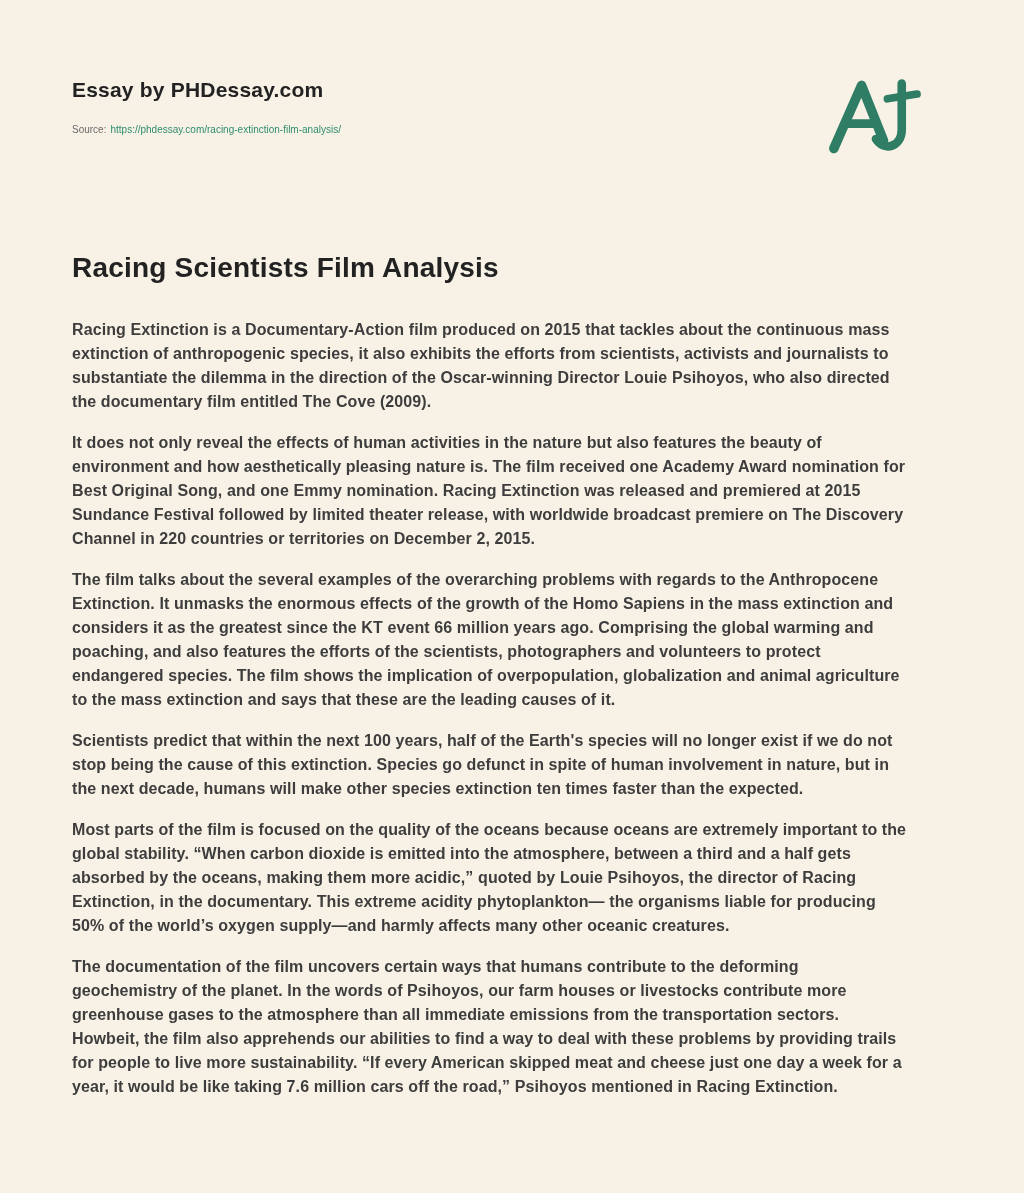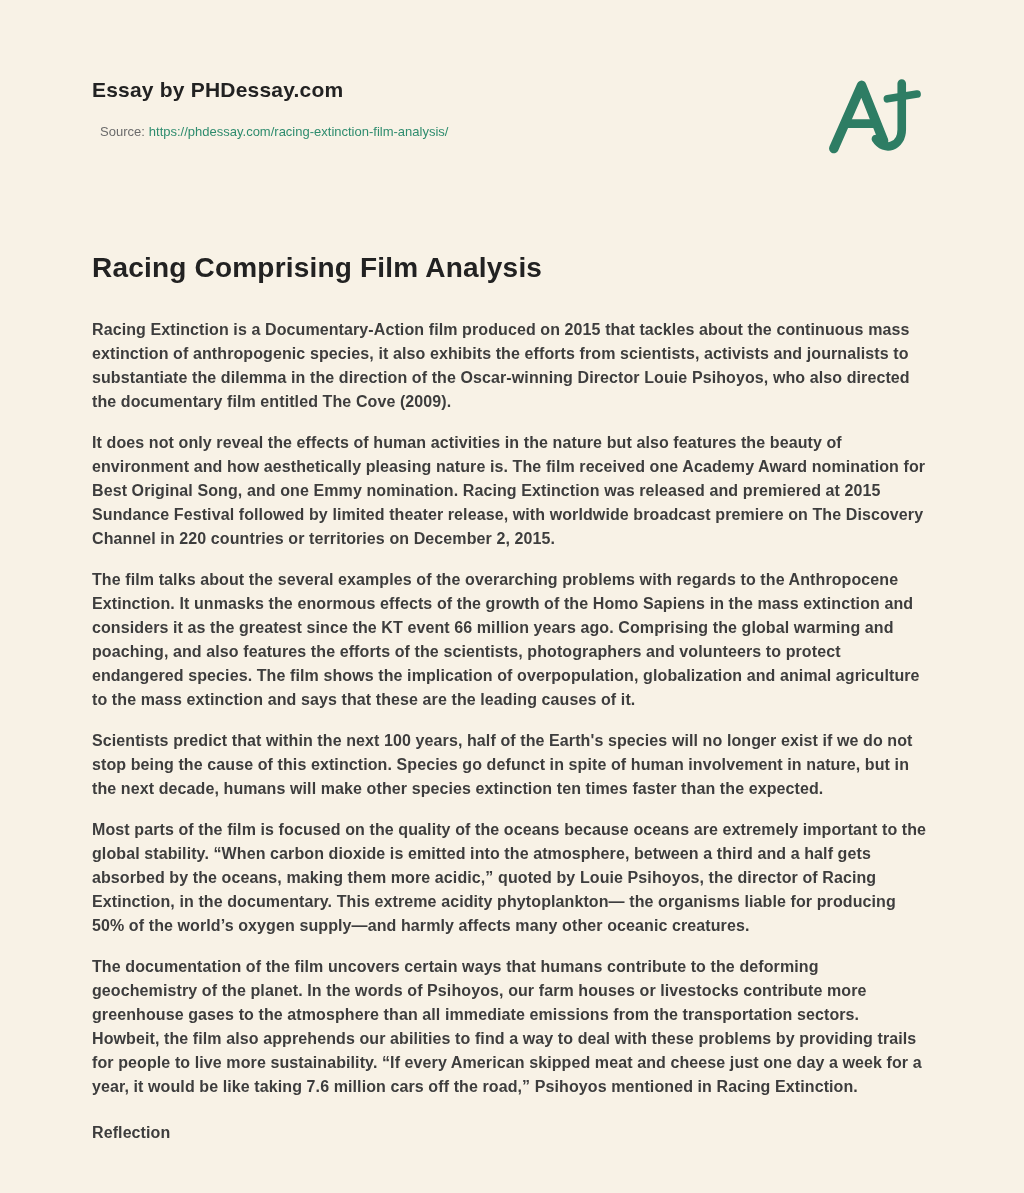--- a/index.html
+++ b/index.html
@@ -12,42 +12,41 @@
 
   body {
     background: var(--bg, #F8F2E6);
     font-family: "Liberation Sans", "DejaVu Sans", sans-serif;
     color: var(--text, #3d3d3d);
   }
 
   .page {
     width: 1024px;
     height: 1193px;
-    padding: 78px 96px 0 92px;
+    padding: 78px 96px 0 72px;
     position: relative;
   }
 
   .header-row {
     display: flex;
     justify-content: space-between;
     align-items: flex-start;
   }
 
   .brand {
     font-size: 21px;
     font-weight: 700;
     color: var(--heading, #222222);
     letter-spacing: 0.2px;
   }
 
   .source-line {
     margin-top: 22px;
-    font-size: 13px;
+    font-size: 10px;
     color: var(--muted, #6b6b6b);
-    margin-left: 8px;
   }
 
   .source-link {
     color: var(--accent, #2E8C6E);
     text-decoration: none;
     margin-left: 4px;
   }
 
   .logo {
     margin-top: -6px;
@@ -98,25 +97,24 @@
         <g fill="none" stroke="#2E7D64" stroke-linecap="round" stroke-linejoin="round">
           <path d="M8 80 L37 14 L60 72" stroke-width="10"></path>
           <path d="M22 54 L50 54" stroke-width="9"></path>
           <path d="M79 12 L79 60 C79 78 61 84 52 70" stroke-width="9"></path>
           <path d="M64 28 L95 23" stroke-width="8"></path>
         </g>
       </svg>
     </div>
   </div>
 
-  <h1 class="article-title">Racing Comprising Film Analysis</h1>
+  <h1 class="article-title">Racing Scientists Film Analysis</h1>
 
   <article class="essay-body">
       <p class="block para">Racing Extinction is a Documentary-Action film produced on 2015 that tackles about the continuous mass extinction of anthropogenic species, it also exhibits the efforts from scientists, activists and journalists to substantiate the dilemma in the direction of the Oscar-winning Director Louie Psihoyos, who also directed the documentary film entitled The Cove (2009).</p>
       <p class="block para">It does not only reveal the effects of human activities in the nature but also features the beauty of environment and how aesthetically pleasing nature is. The film received one Academy Award nomination for Best Original Song, and one Emmy nomination. Racing Extinction was released and premiered at 2015 Sundance Festival followed by limited theater release, with worldwide broadcast premiere on The Discovery Channel in 220 countries or territories on December 2, 2015.</p>
       <p class="block para">The film talks about the several examples of the overarching problems with regards to the Anthropocene Extinction. It unmasks the enormous effects of the growth of the Homo Sapiens in the mass extinction and considers it as the greatest since the KT event 66 million years ago. Comprising the global warming and poaching, and also features the efforts of the scientists, photographers and volunteers to protect endangered species. The film shows the implication of overpopulation, globalization and animal agriculture to the mass extinction and says that these are the leading causes of it.</p>
       <p class="block para">Scientists predict that within the next 100 years, half of the Earth's species will no longer exist if we do not stop being the cause of this extinction. Species go defunct in spite of human involvement in nature, but in the next decade, humans will make other species extinction ten times faster than the expected.</p>
       <p class="block para">Most parts of the film is focused on the quality of the oceans because oceans are extremely important to the global stability. “When carbon dioxide is emitted into the atmosphere, between a third and a half gets absorbed by the oceans, making them more acidic,” quoted by Louie Psihoyos, the director of Racing Extinction, in the documentary. This extreme acidity phytoplankton— the organisms liable for producing 50% of the world’s oxygen supply—and harmly affects many other oceanic creatures.</p>
       <p class="block para">The documentation of the film uncovers certain ways that humans contribute to the deforming geochemistry of the planet. In the words of Psihoyos, our farm houses or livestocks contribute more greenhouse gases to the atmosphere than all immediate emissions from the transportation sectors. Howbeit, the film also apprehends our abilities to find a way to deal with these problems by providing trails for people to live more sustainability. “If every American skipped meat and cheese just one day a week for a year, it would be like taking 7.6 million cars off the road,” Psihoyos mentioned in Racing Extinction.</p>
-      <p class="block heading">Reflection</p>
     </article>
 
 </div>
 
 </body></html>

